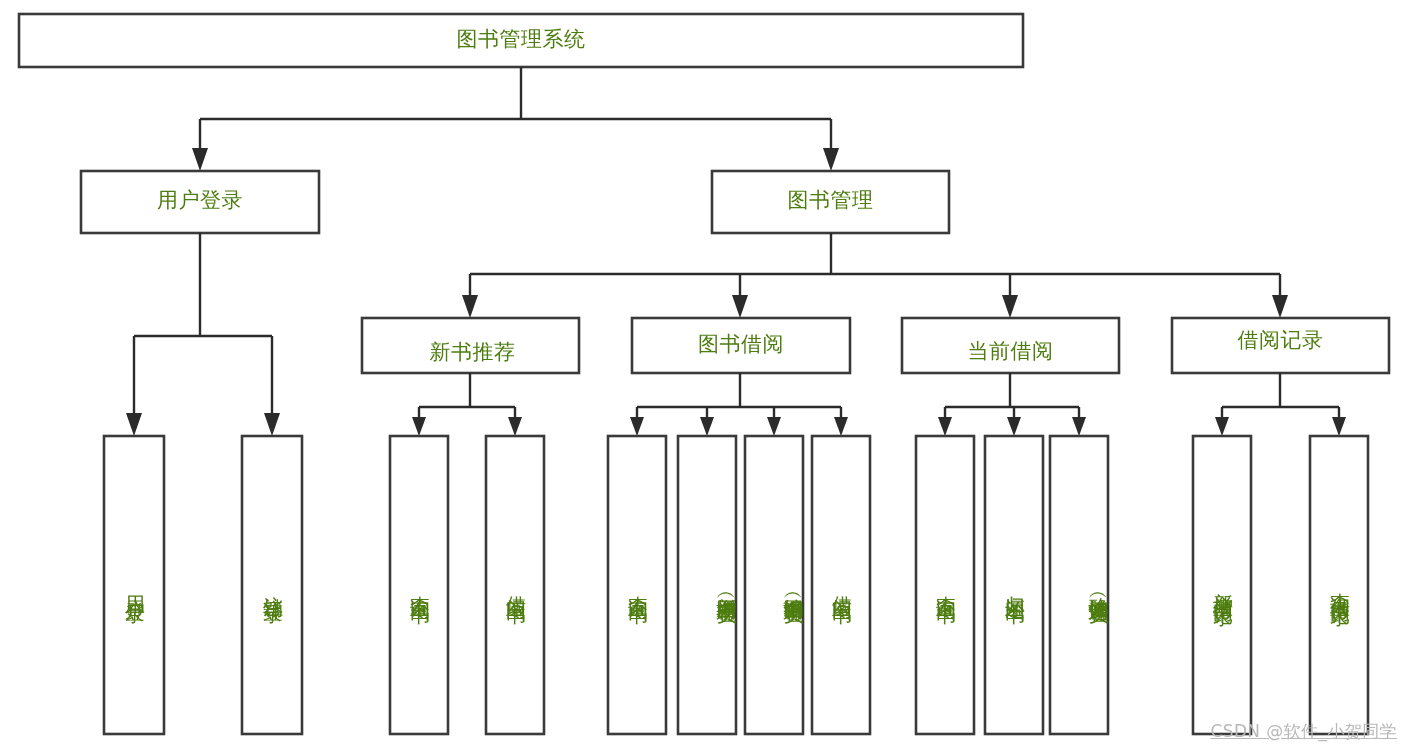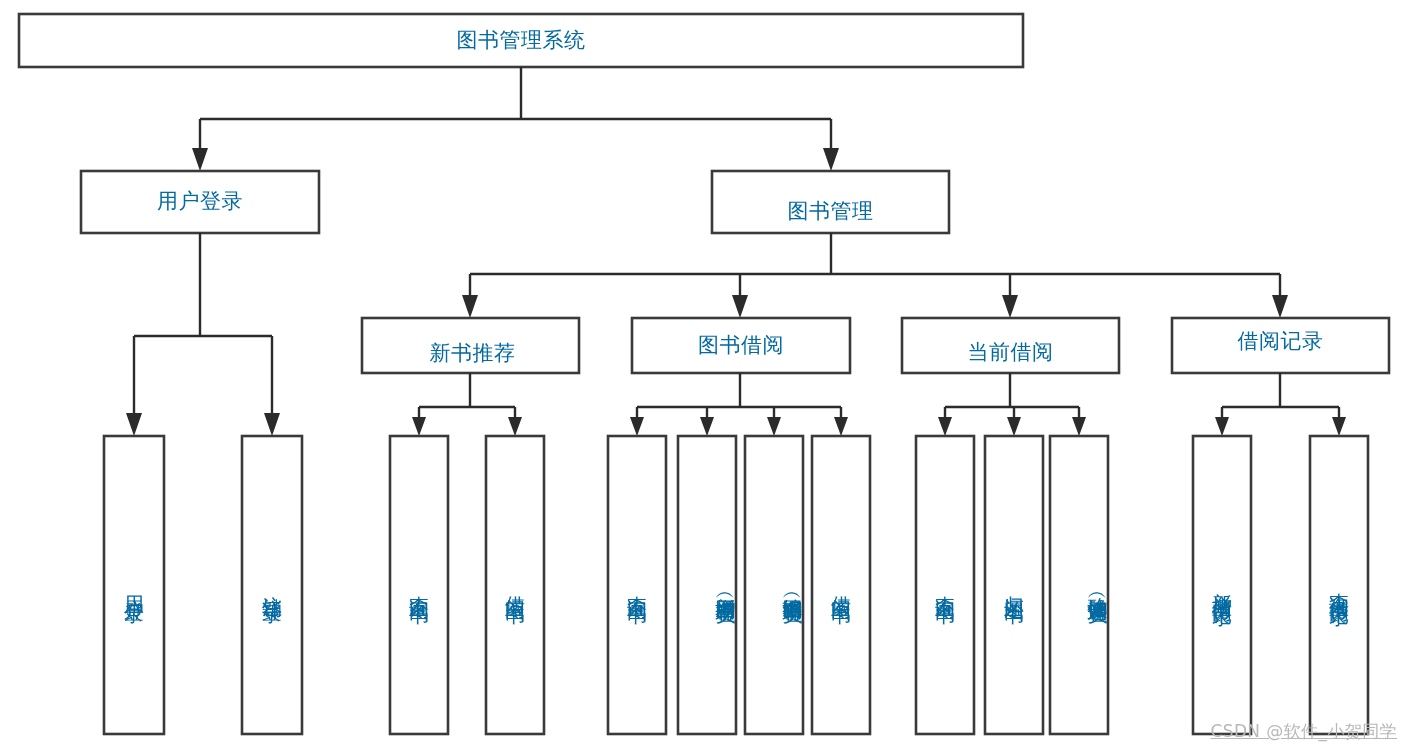--- a/index.html
+++ b/index.html
@@ -39,22 +39,22 @@
   }
   .arrowhead {
     fill: #2b2b2b;
     stroke: none;
   }
   .node-label {
     position: absolute;
     display: flex;
     align-items: center;
     justify-content: center;
-    color: #0369a1;
-    font-family: Liberation Serif, serif;
+    color: #4d7c0f;
+    font-family: Liberation Mono, monospace;
     pointer-events: none;
     box-sizing: border-box;
   }
   .node-label.horiz {
     font-size: 21px;
     letter-spacing: 0.5px;
     line-height: 1.1;
     white-space: nowrap;
   }
   .node-label.vert {
@@ -186,21 +186,21 @@
       <path class="conn" d="M1222,407 L1222,424"></path>
       <path class="conn" d="M1339,407 L1339,424"></path>
       <polygon class="arrowhead" points="1222,436 1215,417 1229,417"></polygon>
       <polygon class="arrowhead" points="1339,436 1332,417 1346,417"></polygon>
     </g>
   </svg>
 
   <div class="node-label horiz" style="left:19px; top:14px; width:1004px; height:53px;">图书管理系统</div>
 
   <div class="node-label horiz" style="left:81px; top:171px; width:238px; height:62px;">用户登录</div>
-  <div class="node-label horiz" style="left:712px; top:171px; width:237px; height:62px;margin-top:10px;">图书管理</div>
+  <div class="node-label horiz" style="left:712px; top:171px; width:237px; height:62px;">图书管理</div>
 
   <div class="node-label horiz" style="left:364px; top:318px; width:217px; height:72px;">新书推荐</div>
   <div class="node-label horiz" style="left:632px; top:318px; width:218px; height:55px;border-radius:24px;">图书借阅</div>
   <div class="node-label horiz" style="left:902px; top:318px; width:217px; height:69px;">当前借阅</div>
   <div class="node-label horiz" style="left:1172px; top:318px; width:217px; height:48px;">借阅记录</div>
 
   <div class="node-label vert" style="left:104px; top:436px; width:60px; height:298px;">用户登录</div>
   <div class="node-label vert" style="left:242px; top:436px; width:60px; height:298px;">注销登录</div>
 
   <div class="node-label vert" style="left:390px; top:436px; width:58px; height:298px;">查询图书</div>

